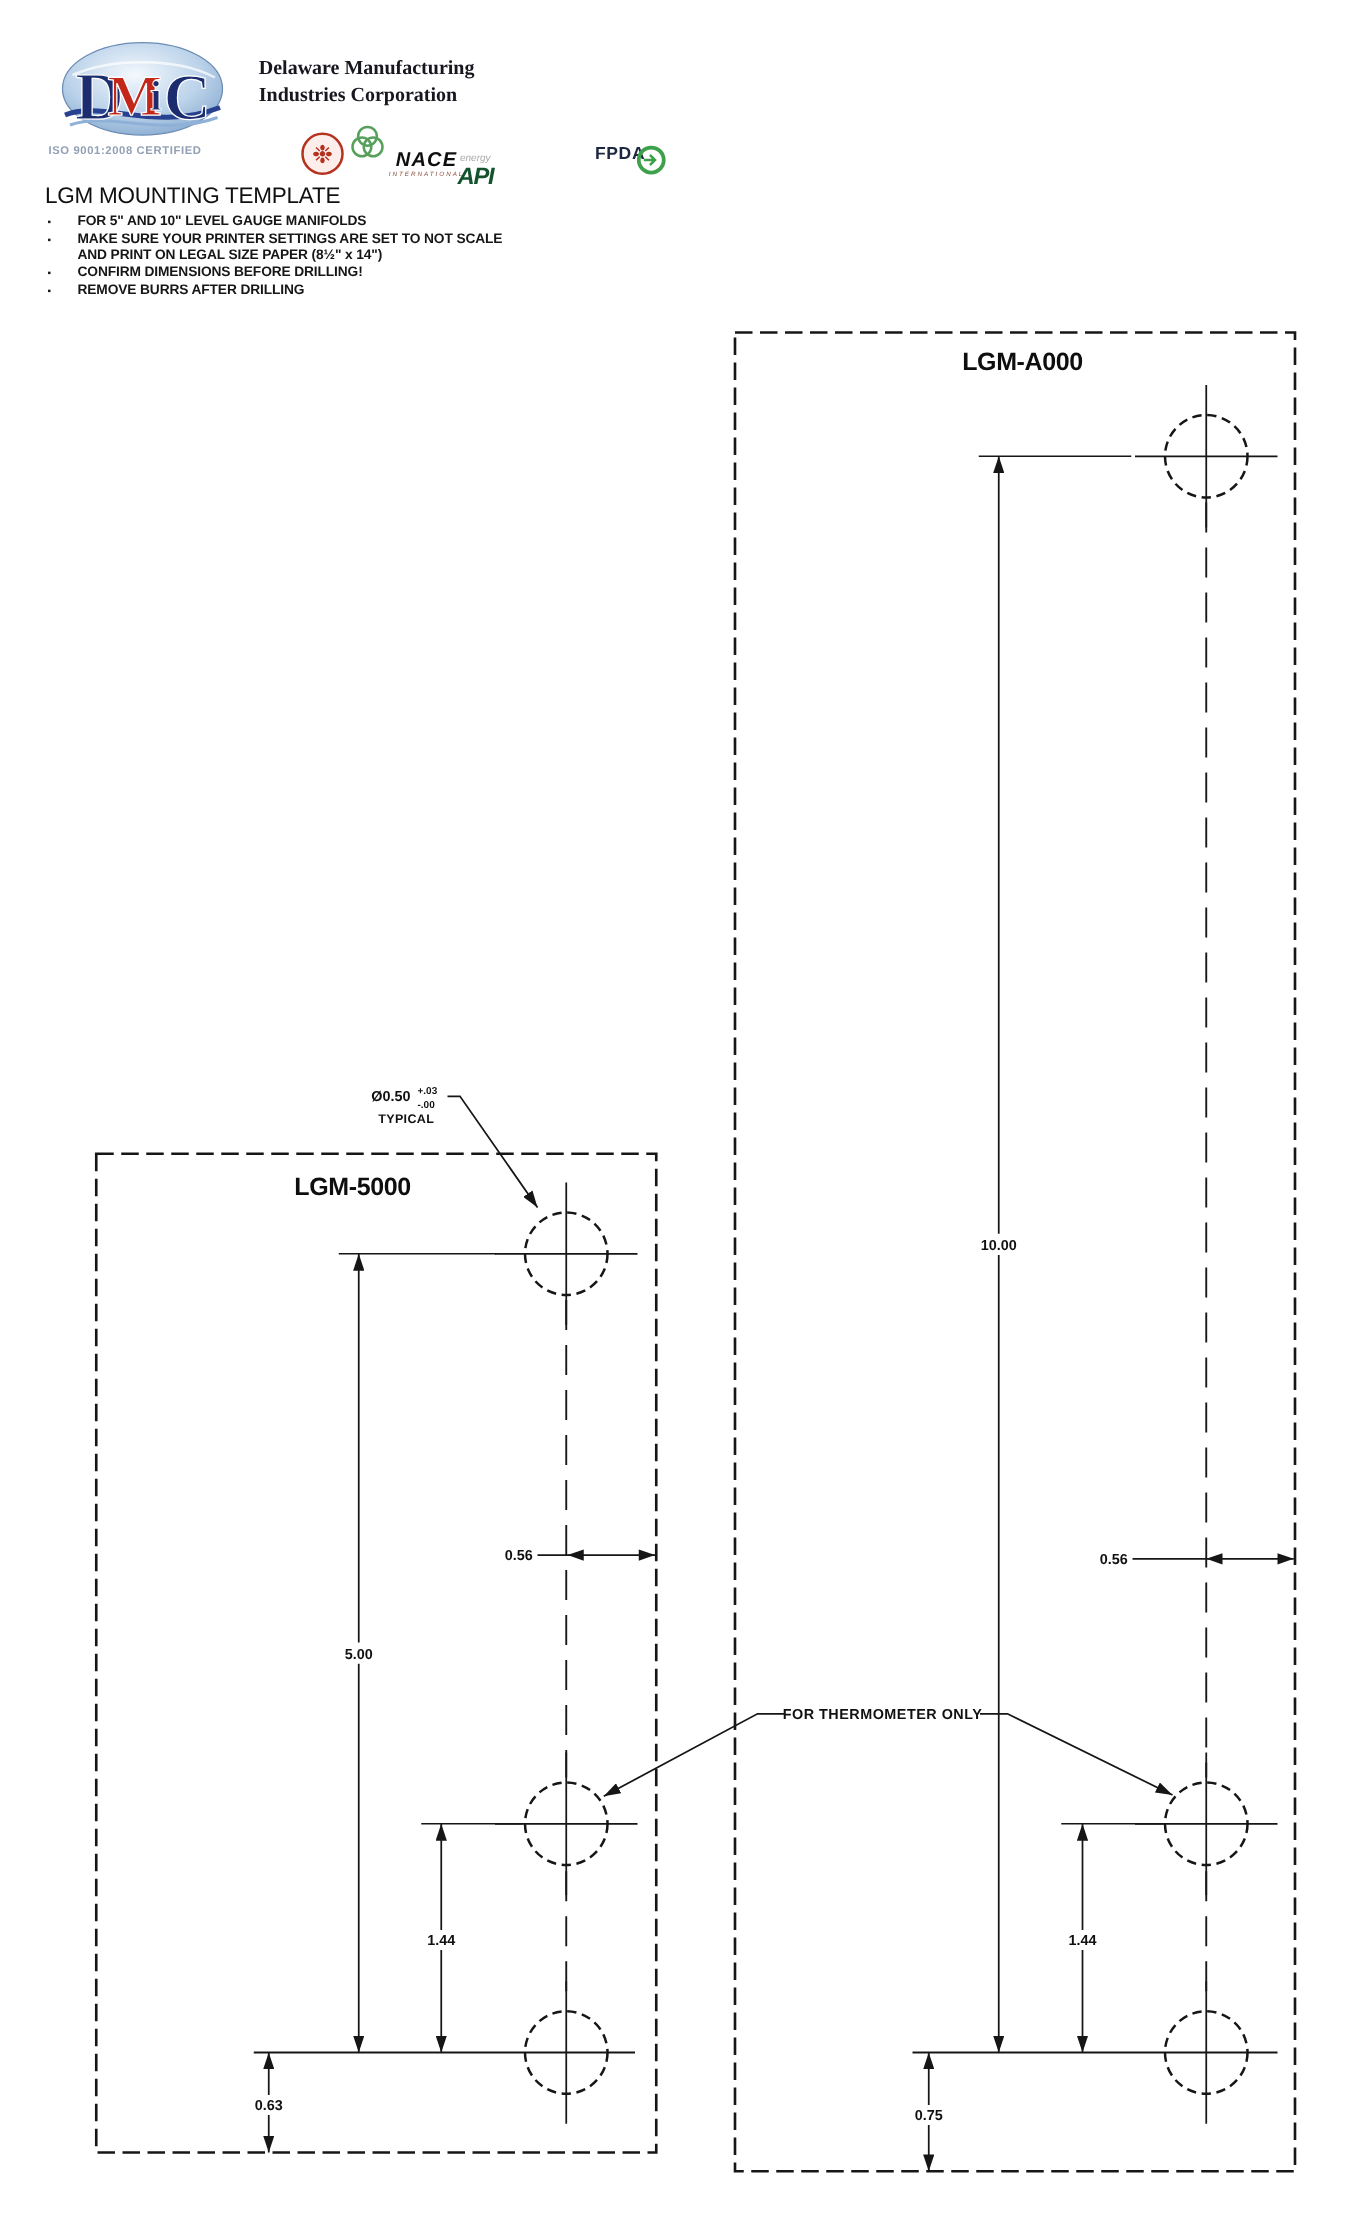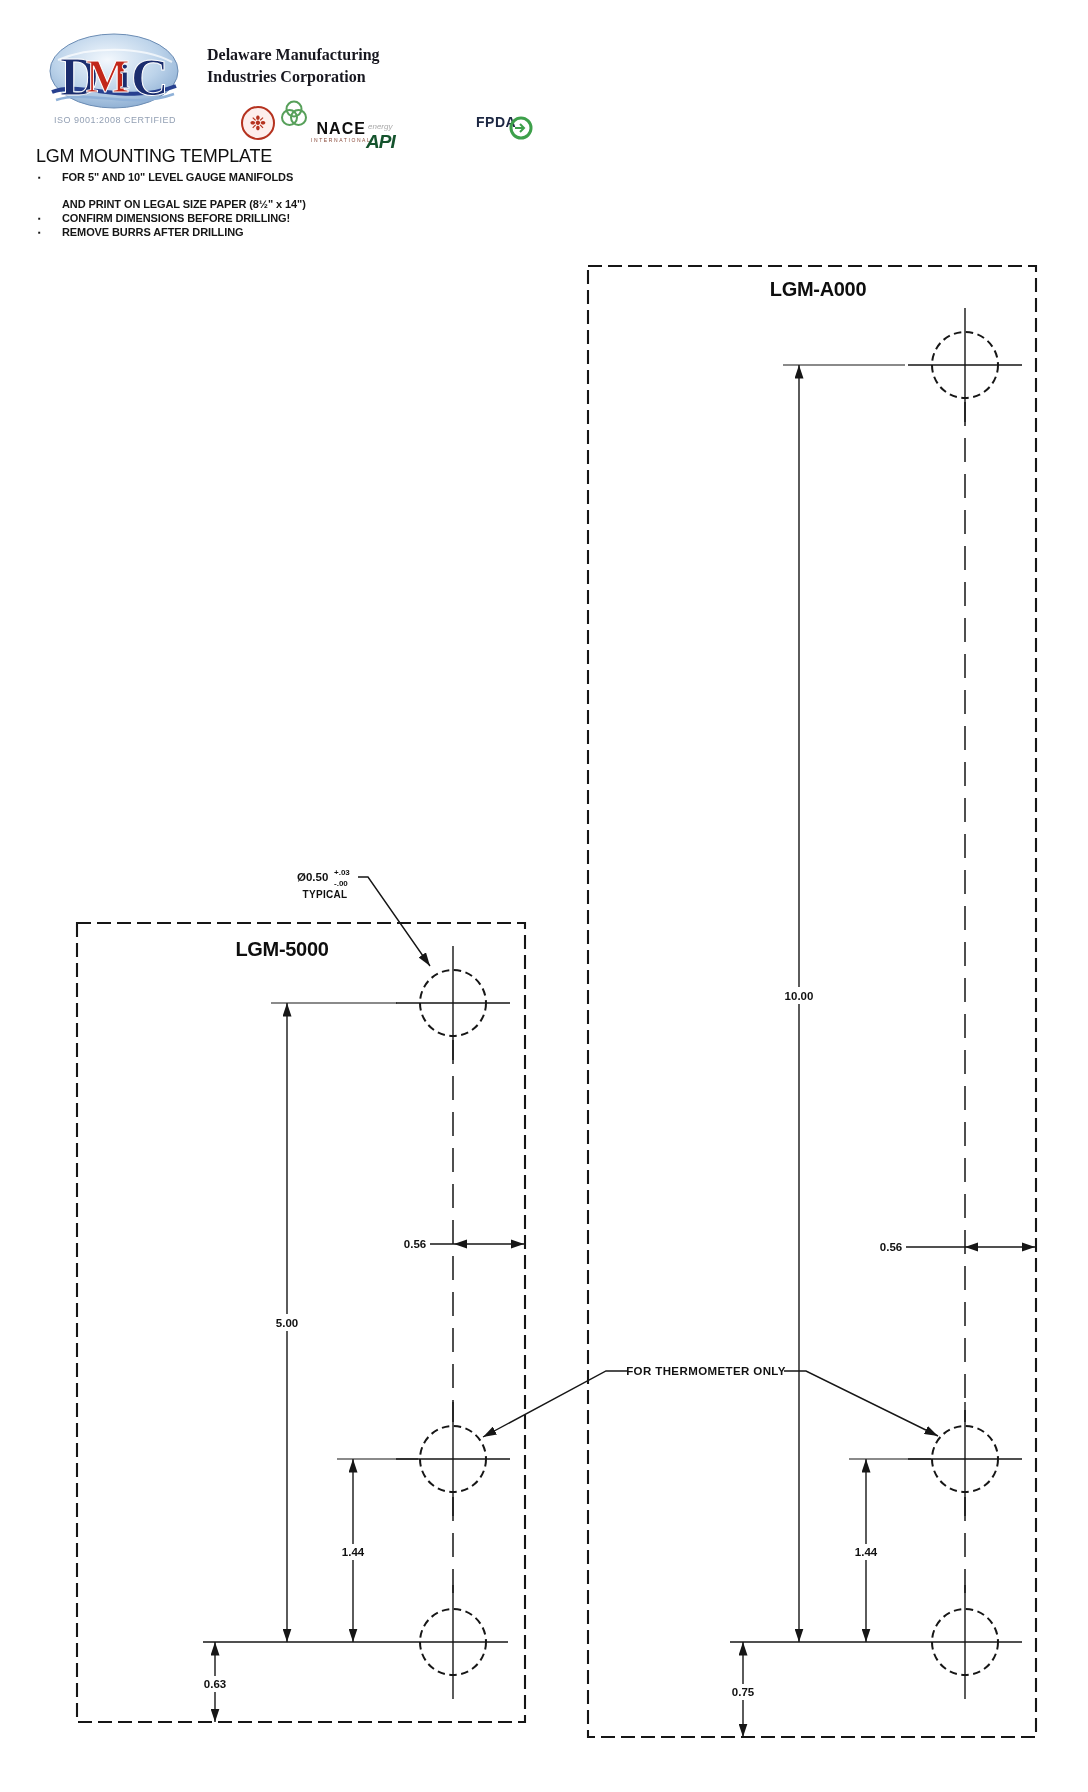--- a/index.html
+++ b/index.html
@@ -1,24 +1,24 @@
 <!DOCTYPE html>
 <html><head>
 <meta charset="utf-8">
 <style>
   html,body{margin:0;padding:0;background:#e8e8e8;}
   .page{position:relative;width:1088px;height:1792px;background:#ffffff;margin:0 auto;
         font-family:"Liberation Sans",sans-serif;color:#141414;overflow:hidden;}
   .abs{position:absolute;}
   
-  .iso{left:40px;top:115px;width:150px;text-align:center;font-size:9px;color:#93a0b4;
-       letter-spacing:.5px;font-weight:400;}
+  .iso{left:25px;top:115px;width:150px;text-align:center;font-size:9px;color:#93a0b4;
+       letter-spacing:.5px;font-weight:700;}
   .company{left:207px;top:44px;font-family:"Liberation Serif",serif;font-weight:700;
            font-size:16px;line-height:22px;color:#17171f;}
-  .nace{left:311px;top:121px;text-align:center;}
+  .nace{left:311px;top:121px;text-align:center;font-style:italic;}
   .nace .main{font-size:16px;font-weight:700;letter-spacing:1px;color:#0e0e0e;display:block;line-height:16px;}
   .nace .sub{font-size:5px;letter-spacing:1.6px;color:#8a4a3a;display:block;line-height:6px;}
   .api{left:366px;top:122px;width:90px;}
   .api .energy{font-size:8px;font-style:italic;color:#a9a9a9;display:block;line-height:9px;margin-left:2px;}
   .api .red{font-size:19px;font-weight:700;font-style:italic;color:#14532d;letter-spacing:-1px;}
   .fpda{left:476px;top:114px;font-size:14px;font-weight:700;color:#1c2742;letter-spacing:.5px;}
   
   .doc-title{left:36px;top:146px;font-size:18px;font-weight:400;letter-spacing:-.2px;color:#101010;}
   .brow{left:38px;width:560px;height:14px;font-size:11px;font-weight:700;letter-spacing:-.1px;color:#161616;}
   .bm{display:inline-block;width:24px;font-size:8px;vertical-align:top;line-height:13px;}
@@ -95,20 +95,23 @@
     <svg width="26" height="26" viewBox="0 0 26 26">
       <circle cx="13" cy="13" r="10" fill="none" stroke="#3da04a" stroke-width="3"></circle>
       <path d="M7,13 L15,13 M12,9 L16,13 L12,17" stroke="#3da04a" stroke-width="2" fill="none"></path>
     </svg>
   </div>
 
   <div class="abs doc-title">LGM MOUNTING TEMPLATE</div>
   <div class="abs brow" style="top:171px;">
     <span class="bm">▪</span><span class="bt">FOR 5" AND 10" LEVEL GAUGE MANIFOLDS</span>
   </div>
+  <div class="abs brow" style="top:185px;">
+    <span class="bm">▪</span><span class="bt">MAKE SURE YOUR PRINTER SETTINGS ARE SET TO NOT SCALE</span>
+  </div>
   <div class="abs brow" style="top:198px;">
     <span class="bm"></span><span class="bt">AND PRINT ON LEGAL SIZE PAPER (8½" x 14")</span>
   </div>
   <div class="abs brow" style="top:212px;">
     <span class="bm">▪</span><span class="bt">CONFIRM DIMENSIONS BEFORE DRILLING!</span>
   </div>
   <div class="abs brow" style="top:226px;">
     <span class="bm">▪</span><span class="bt">REMOVE BURRS AFTER DRILLING</span>
   </div>
 

